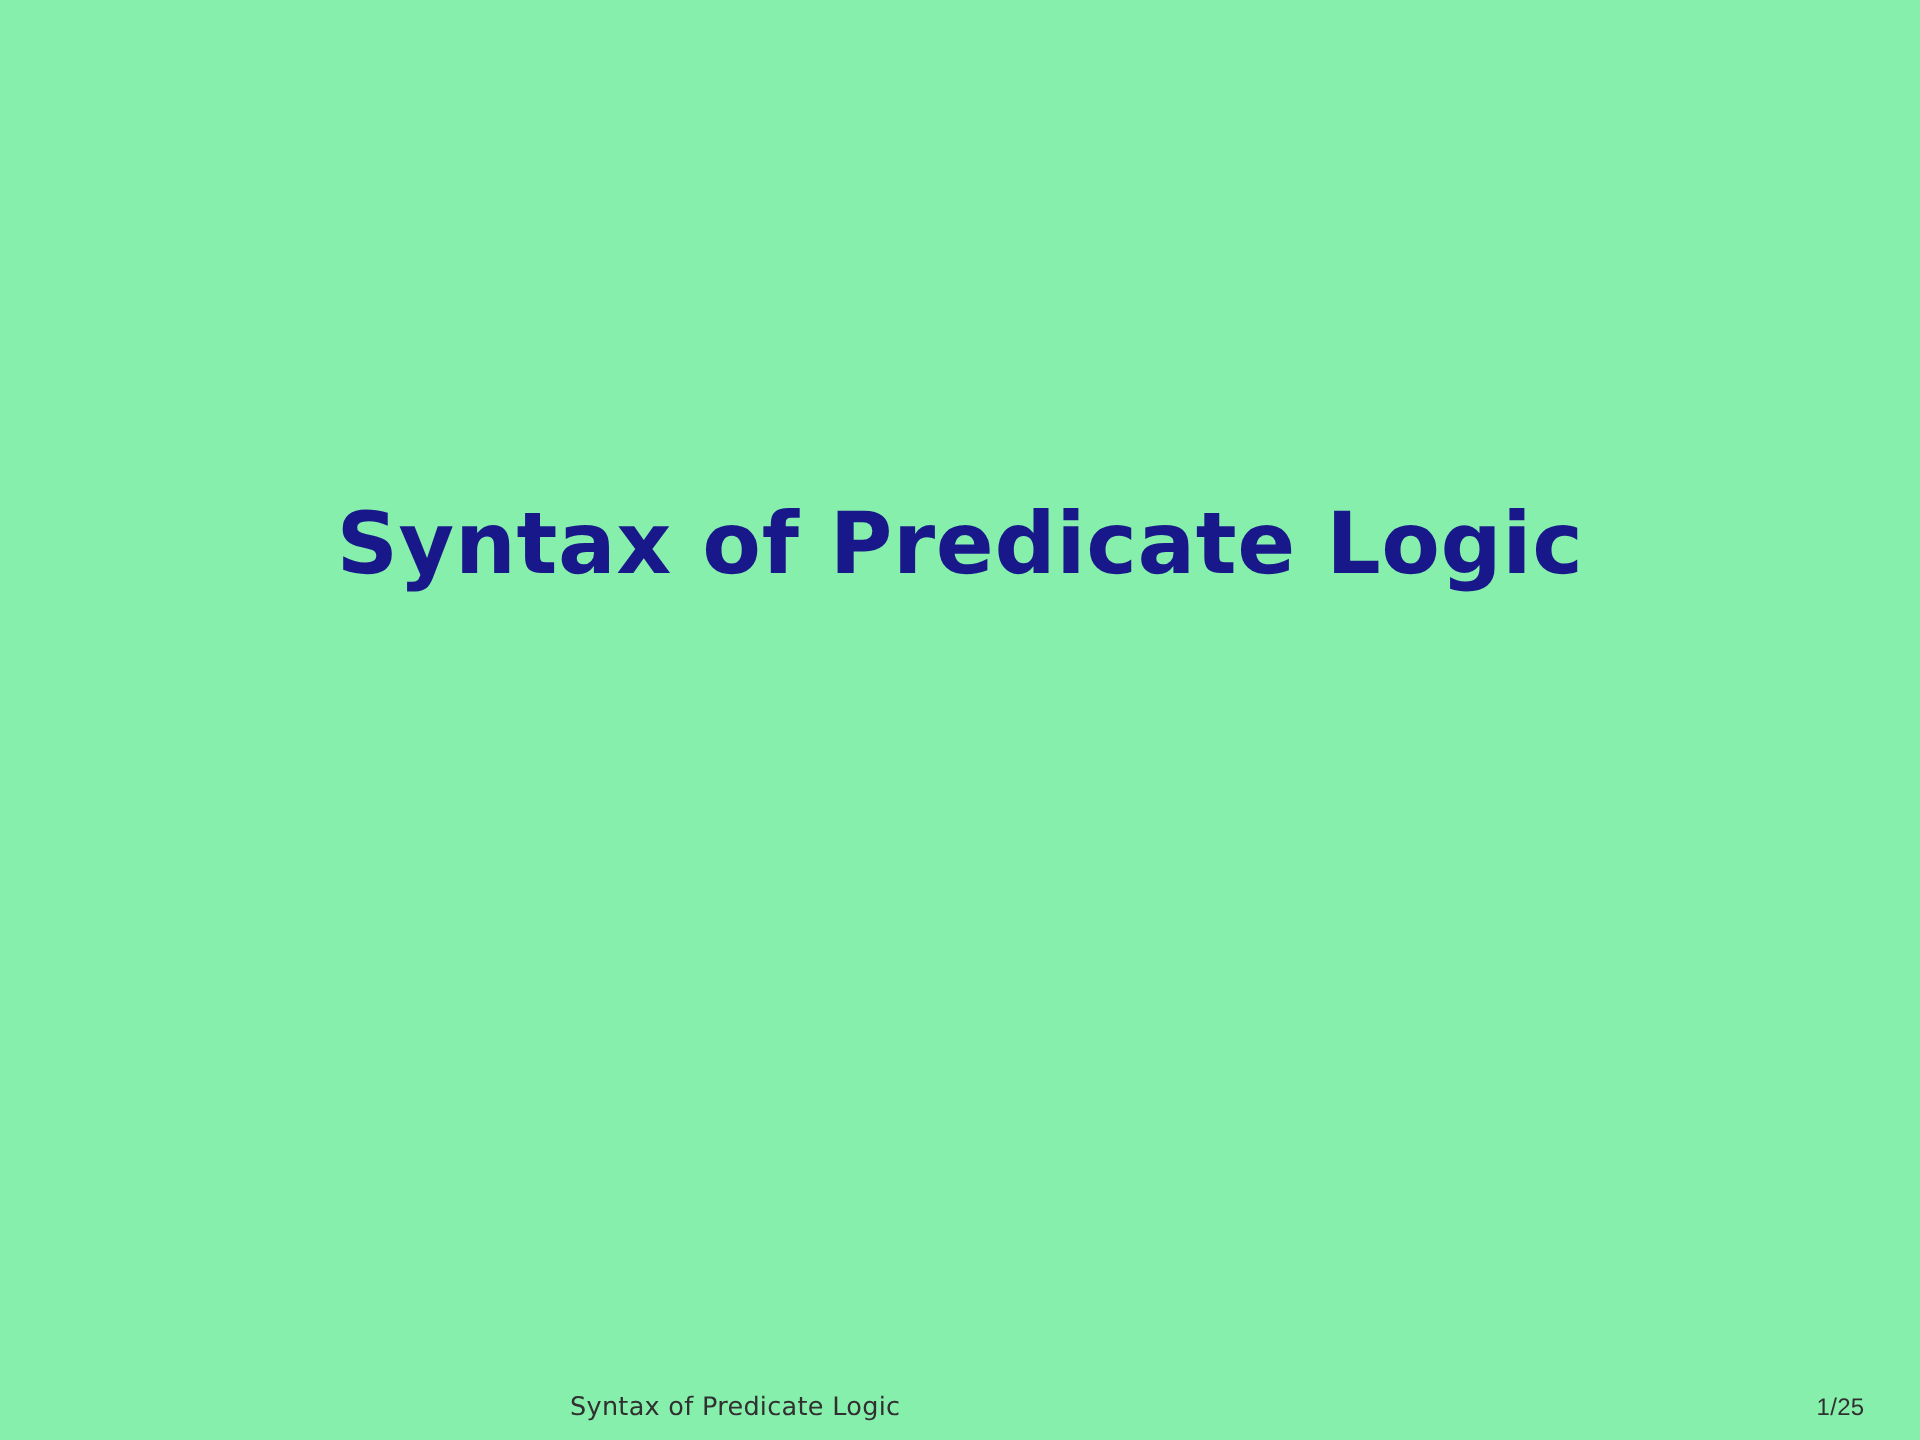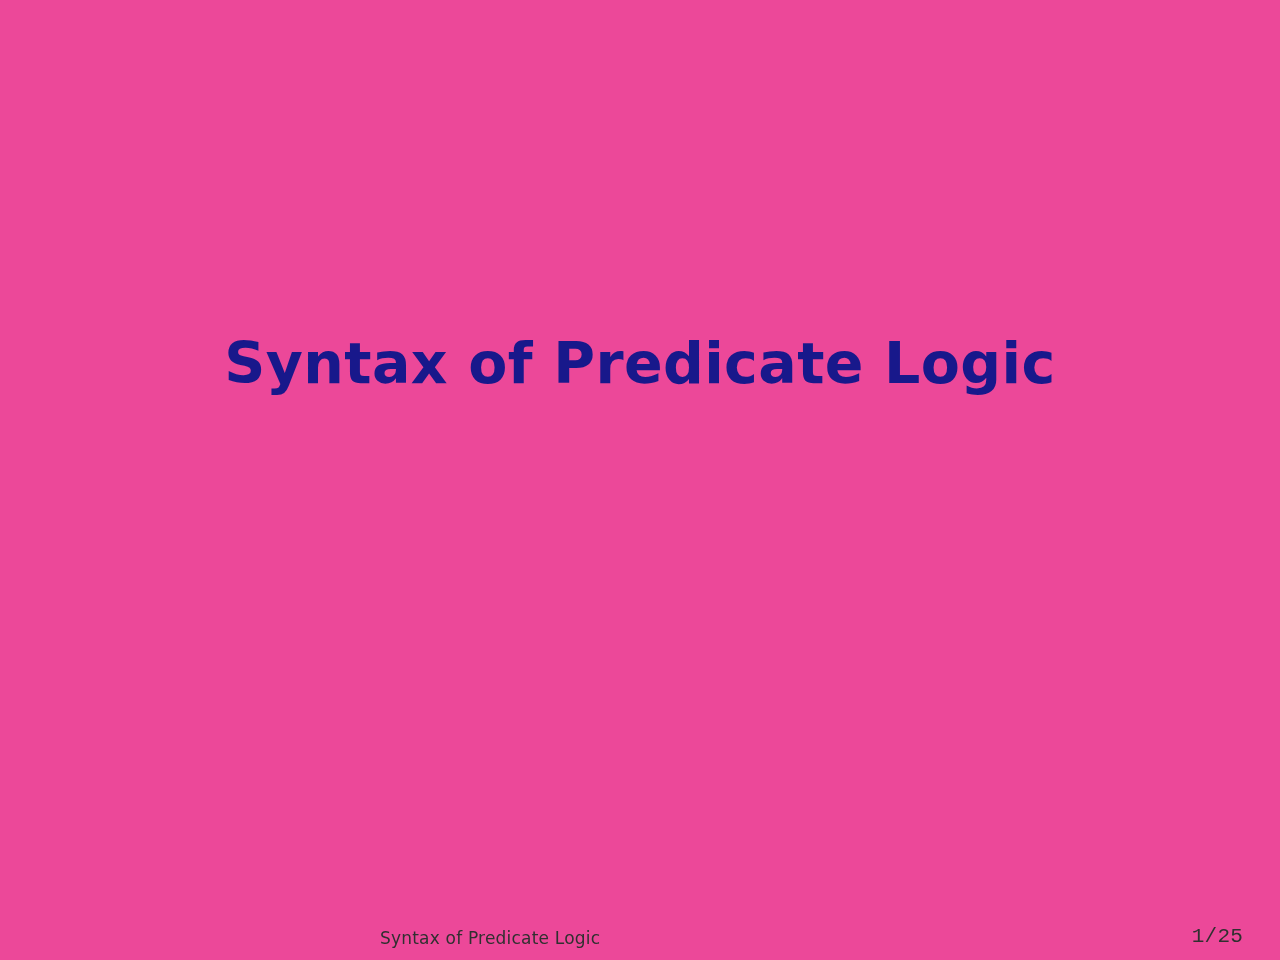--- a/index.html
+++ b/index.html
@@ -11,21 +11,21 @@
     height: 960px;
     background: #ffffff;
     font-family: "DejaVu Sans", sans-serif;
     overflow: hidden;
   }
 
   .slide {
     position: relative;
     width: 1280px;
     height: 960px;
-    background: #ec4899;
+    background: #86efac;
     box-sizing: border-box;
   }
 
   
   .title-area {
     position: absolute;
     left: 0;
     top: 0;
     width: 1280px;
     height: 880px;
@@ -78,22 +78,22 @@
     font-weight: normal;
     letter-spacing: 0.2px;
     color: #303030;
     white-space: nowrap;
   }
 
   .footline-pagenum {
     position: absolute;
     right: 37px;
     bottom: 12px;
-    font-family: Liberation Mono, monospace;
-    font-size: 21px;
+    font-family: Liberation Sans, sans-serif;
+    font-size: 16px;
     font-weight: normal;
     letter-spacing: 0.2px;
     color: #303030;
     white-space: nowrap;
   }
 </style>
 </head>
 <body>
 
 <div class="slide">

